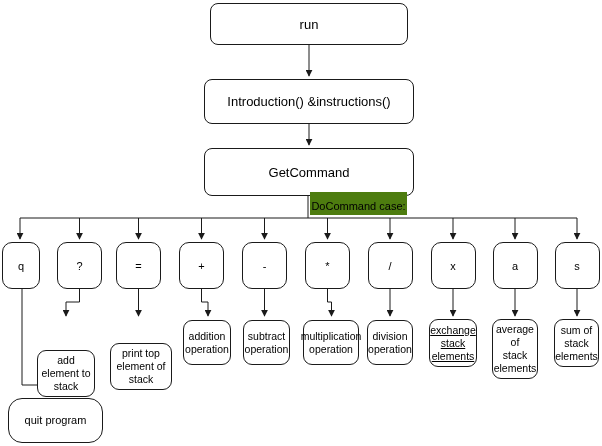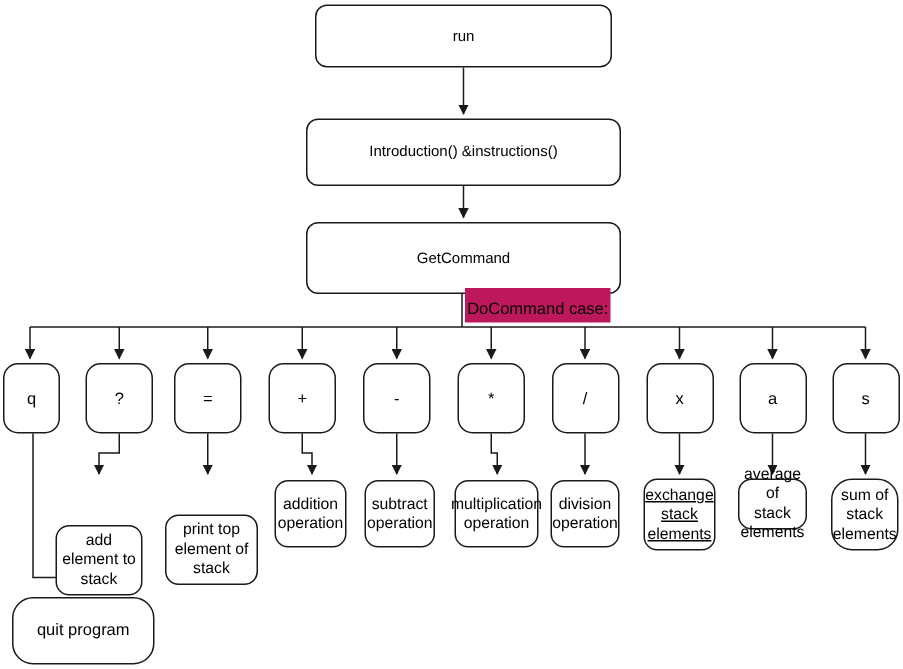--- a/index.html
+++ b/index.html
@@ -28,41 +28,41 @@
     background: #ffffff;
     border: 1px solid #1a1a1a;
     display: flex;
     align-items: center;
     justify-content: center;
     text-align: center;
     color: #000000;
   }
   .node-big {
     border-radius: 8px;
-    font-size: 10px;
+    font-size: 13px;
   }
   .node-cmd {
     border-radius: 10px;
     font-size: 11px;
   }
   .node-desc {
     border-radius: 9px;
     font-size: 10.5px;
     line-height: 13px;
   }
   .node-desc .txt {
     white-space: pre-line;
   }
   .branch-label {
     position: absolute;
     left: 310px;
     top: 192px;
     width: 97px;
     height: 23px;
-    background: #be185d;
+    background: #4d7c0f;
     display: flex;
     align-items: flex-end;
     justify-content: center;
     padding-bottom: 3px;
     box-sizing: border-box;
     font-size: 11px;
     color: #000000;
   }
 </style>
 </head>
@@ -181,26 +181,26 @@
   </div>
   <div class="node node-desc" style="left:367px; top:320px; width:46px; height:45px;">
     <span class="txt">division
 operation</span>
   </div>
   <div class="node node-desc" style="left:429px; top:319px; width:48px; height:48px;text-decoration:underline;">
     <span class="txt">exchange
 stack
 elements</span>
   </div>
-  <div class="node node-desc" style="left:492px; top:319px; width:46px; height:34px;">
+  <div class="node node-desc" style="left:492px; top:319px; width:46px; height:60px;">
     <span class="txt">average of
 stack
 elements</span>
   </div>
-  <div class="node node-desc" style="left:554px; top:319px; width:45px; height:48px;border-radius:14px;">
+  <div class="node node-desc" style="left:554px; top:319px; width:45px; height:48px;">
     <span class="txt">sum of
 stack
 elements</span>
   </div>
 
   <div class="node node-desc" style="left:8px; top:398px; width:95px; height:45px; border-radius:14px; font-size:11px;">
     <span class="txt">quit program</span>
   </div>
 
 </div>

